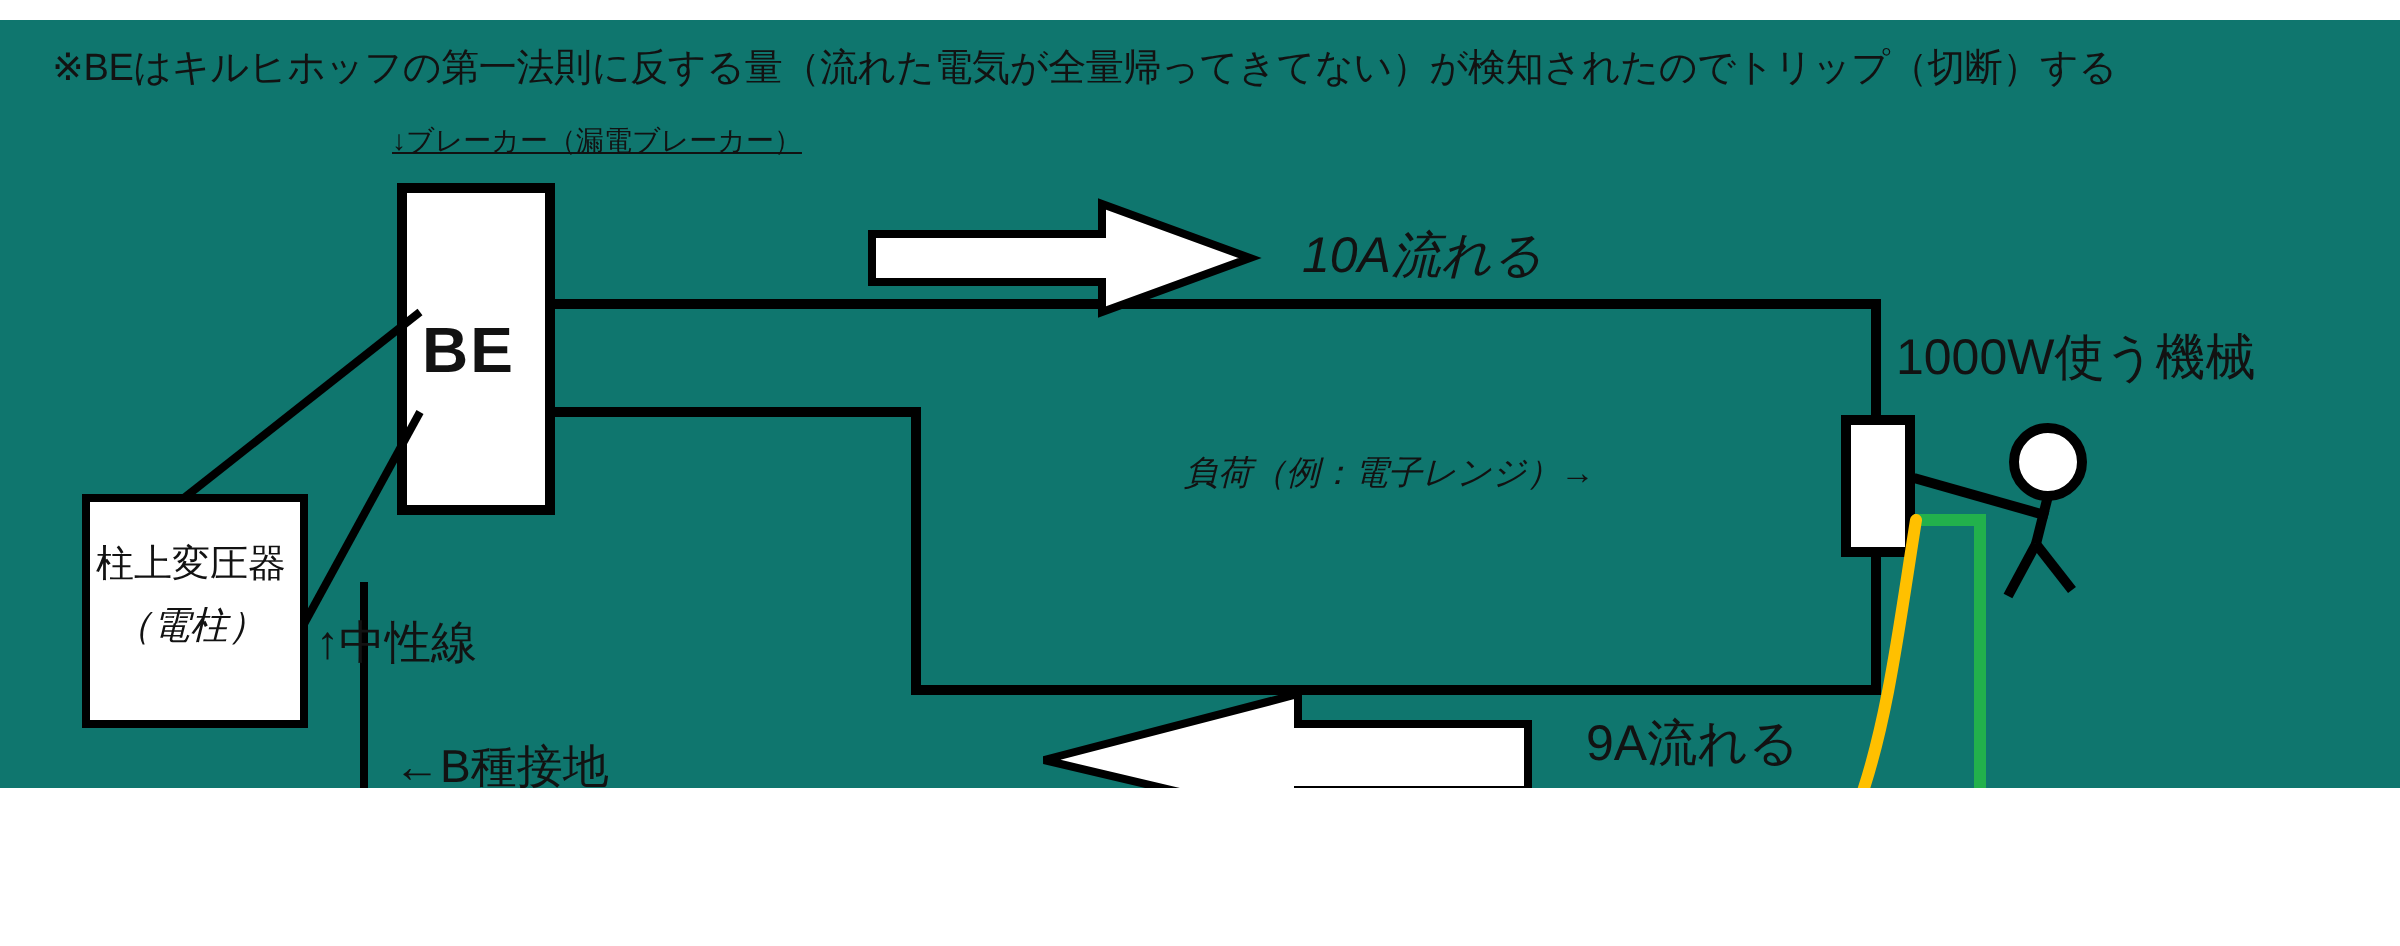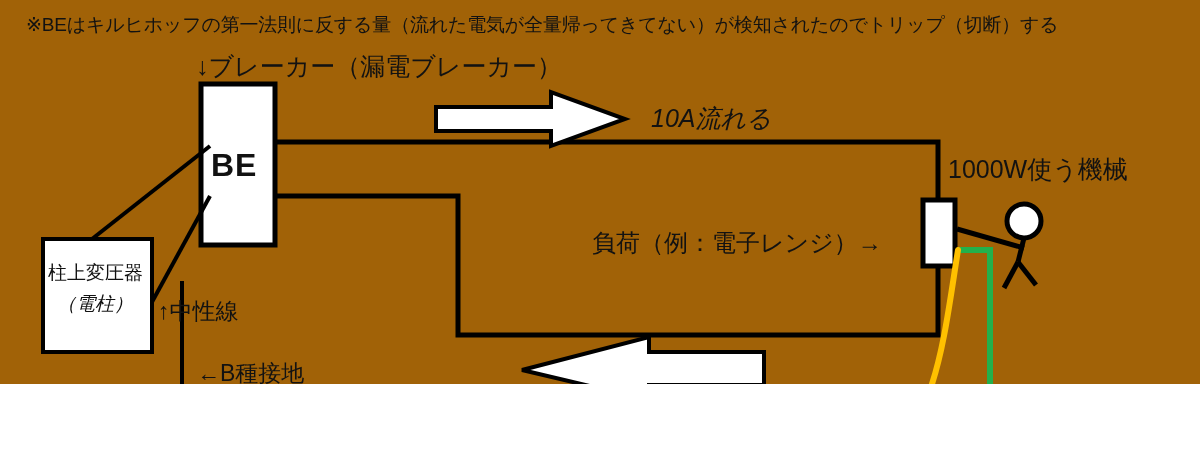--- a/index.html
+++ b/index.html
@@ -7,47 +7,48 @@
     padding: 0;
     background: #ffffff;
   }
   body {
     font-family: "Liberation Sans", "DejaVu Sans", sans-serif;
   }
   #canvas {
     position: relative;
     width: 1200px;
     height: 384px;
-    background: #a16207;
+    background: #0f766e;
     overflow: hidden;
+    margin-top: 10px;
   }
   #diagram-svg {
     position: absolute;
     left: 0;
     top: 0;
     width: 1200px;
     height: 473px;
   }
   .lbl {
     position: absolute;
     color: #121212;
     font-family: "Liberation Sans", "DejaVu Sans", sans-serif;
     white-space: nowrap;
     line-height: 1.15;
   }
   .note-top      { left: 26px;  top: 14px;  font-size: 19px; letter-spacing: -0.2px; }
-  .breaker-cap   { left: 196px; top: 52px;  font-size: 25px; }
+  .breaker-cap   { left: 196px; top: 52px;  font-size: 14px; text-decoration: underline; }
   .line100v      { left: 50px;  top: 143px; font-size: 23px; }
   .be-text       { left: 211px; top: 147px; font-size: 32px; font-weight: bold; letter-spacing: 1px; }
   .pole-l1       { left: 48px;  top: 262px; font-size: 19px; }
   .pole-l2       { left: 57px;  top: 293px; font-size: 19px; font-style: italic; }
   .neutral       { left: 158px; top: 298px; font-size: 23px; text-align: right; }
   .bground       { left: 197px; top: 360px; font-size: 23px; text-align: center; }
   .amp10         { left: 651px; top: 104px; font-size: 25px; font-style: italic; }
-  .load-lbl      { left: 592px; top: 229px; font-size: 24px; }
+  .load-lbl      { left: 592px; top: 217px; font-size: 17px; font-style: italic; }
   .machine-lbl   { left: 948px; top: 155px; font-size: 25px; }
   .amp9          { left: 793px; top: 348px; font-size: 25px; }
   .amp1          { left: 637px; top: 437px; font-size: 19px; }
 </style>
 </head>
 <body>
 
 <div id="canvas">
 
   <svg id="diagram-svg" viewBox="0 0 1200 473">
@@ -93,15 +94,16 @@
   <div class="lbl note-top">※BEはキルヒホッフの第一法則に反する量（流れた電気が全量帰ってきてない）が検知されたのでトリップ（切断）する</div>
   <div class="lbl breaker-cap">↓ブレーカー（漏電ブレーカー）</div>
   <div class="lbl be-text">BE</div>
   <div class="lbl pole-l1">柱上変圧器</div>
   <div class="lbl pole-l2">（電柱）</div>
   <div class="lbl neutral">↑中性線</div>
   <div class="lbl bground">←B種接地</div>
   <div class="lbl amp10">10A流れる</div>
   <div class="lbl load-lbl">負荷（例：電子レンジ）→</div>
   <div class="lbl machine-lbl">1000W使う機械</div>
+  <div class="lbl amp9">9A流れる</div>
   <div class="lbl amp1">1A流れる</div>
 
 </div>
 
 </body></html>

